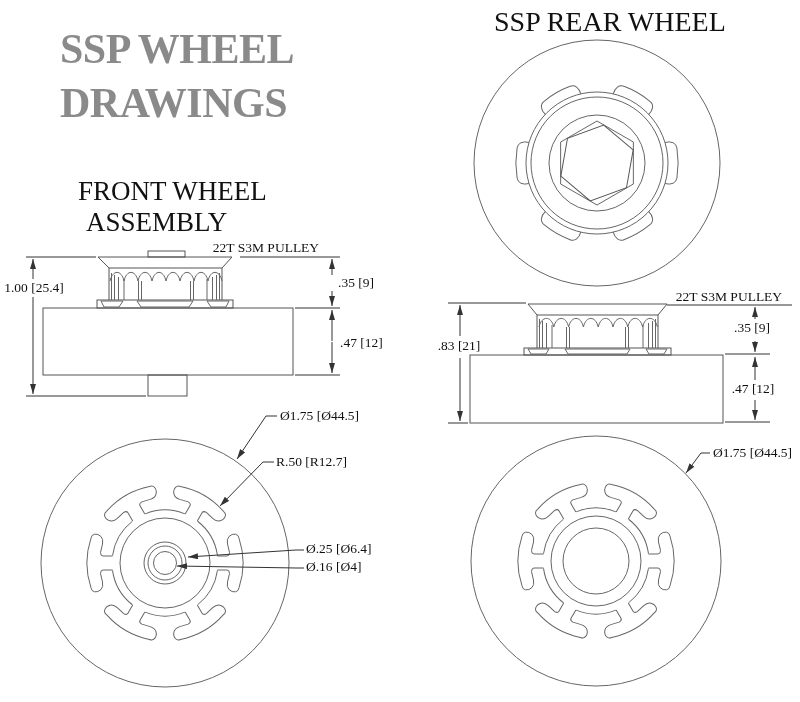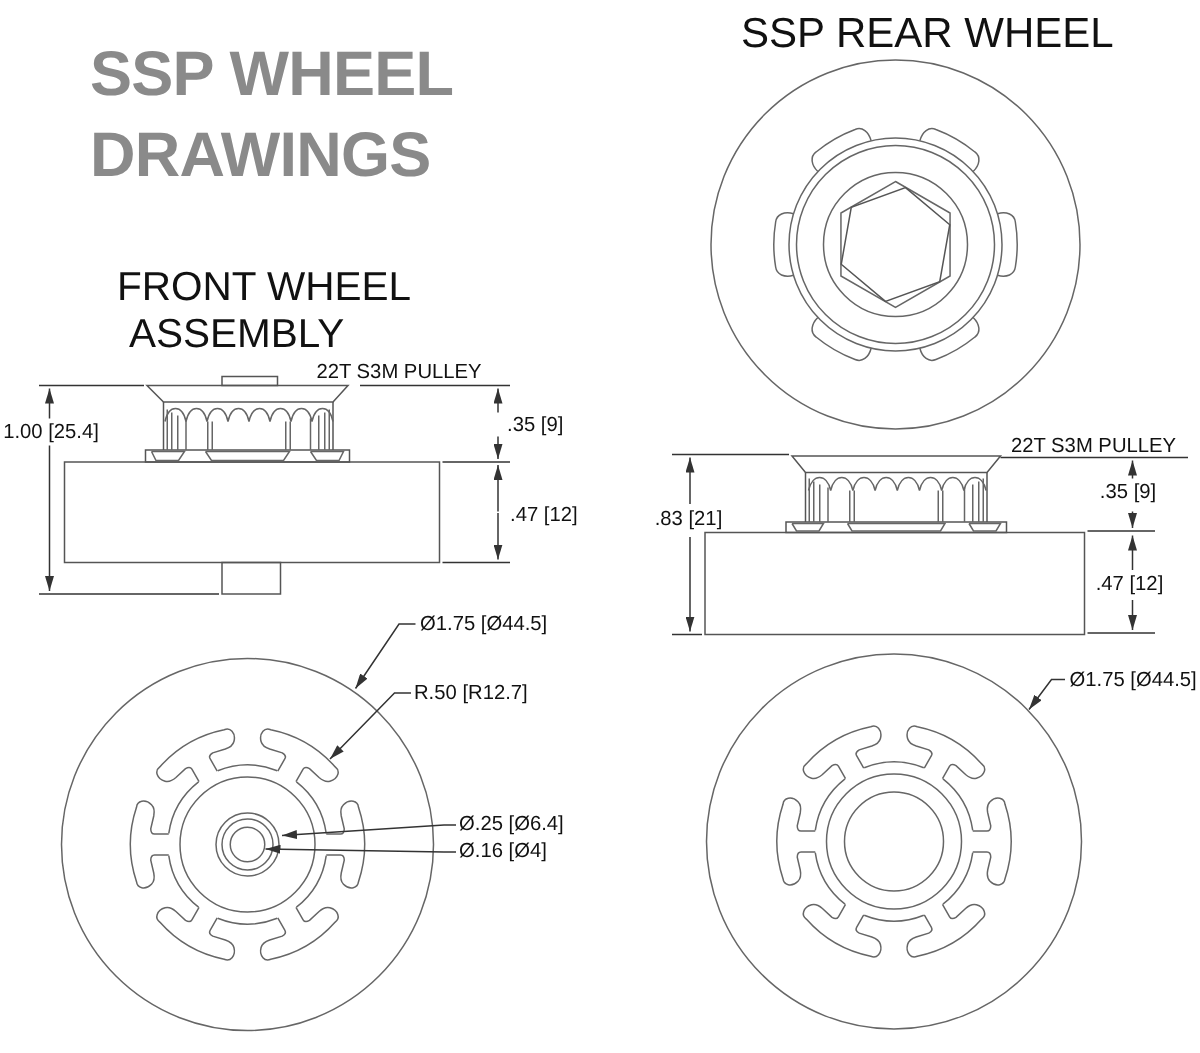--- a/index.html
+++ b/index.html
@@ -1,17 +1,17 @@
 <!DOCTYPE html>
 <html><head>
 <meta charset="utf-8">
 <style>
   html,body{margin:0;padding:0;background:#ffffff;}
   .stage{position:relative;width:800px;height:702px;background:#fff;overflow:hidden;
-         font-family:Liberation Sans, sans-serif;border-radius:28px;}
+         font-family:Liberation Serif, serif;border-radius:28px;}
   svg{display:block}
   .geo{stroke:#666;fill:none;stroke-width:1;}
   .geo2{stroke:#555;fill:none;stroke-width:1;}
   .dim{stroke:#333;fill:none;stroke-width:1;}
   .dimtxt{font-size:13.5px;fill:#111;}
   .pagetitle{font-size:42px;font-weight:bold;fill:#8a8a8a;letter-spacing:-0.5px;}
   .viewtitle{font-size:27px;fill:#111;}
   .viewtitle2{font-size:28px;fill:#111;}
 </style>
 </head>

